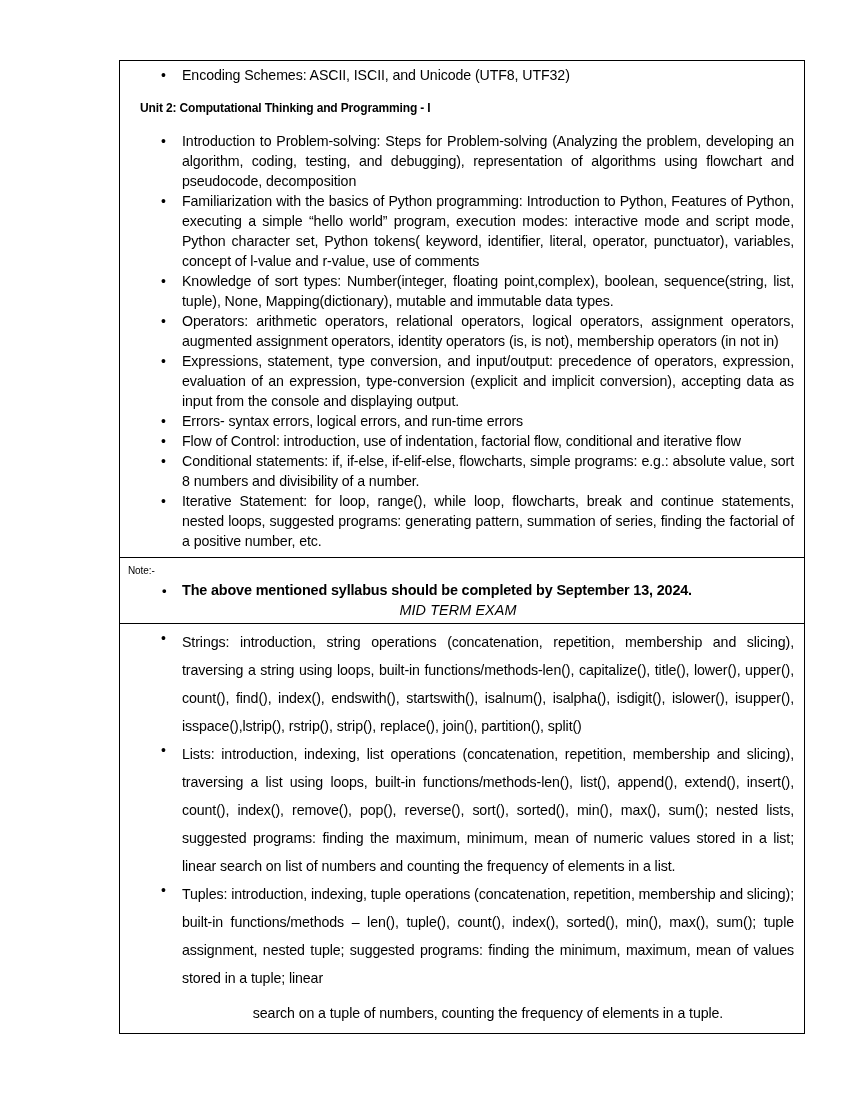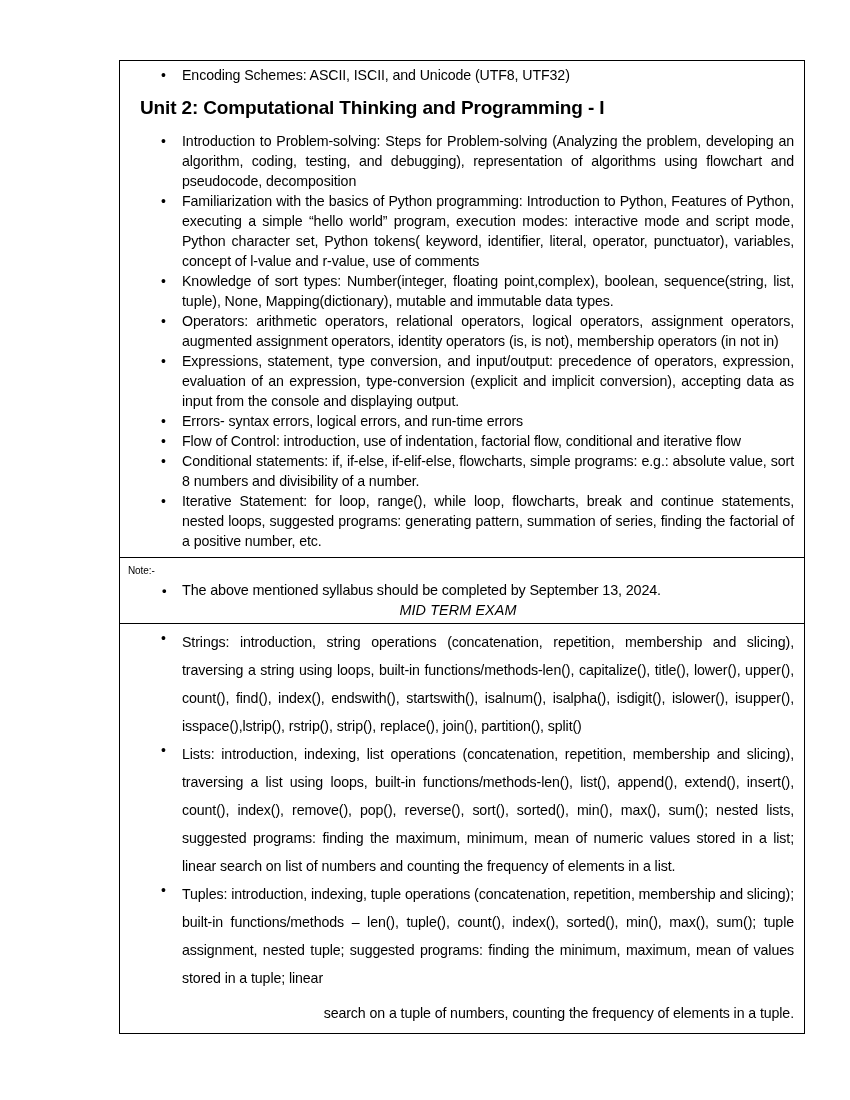--- a/index.html
+++ b/index.html
@@ -75,21 +75,21 @@
     line-height: 20.3px;
   }
 
   ul.blist.tight > li { margin-bottom: 0; }
 
   
   .row-first ul.blist > li { line-height: 20px; }
 
   .unit-heading {
     font-weight: bold;
-    font-size: 19px;
+    font-size: 12px;
     line-height: 20px;
     margin: 13px 0 13px 12px;
     letter-spacing: -0.15px;
     white-space: nowrap;
   }
 
   
   .note-label {
     font-size: 10px;
     line-height: 19px;
@@ -97,21 +97,21 @@
     letter-spacing: -0.1px;
   }
   ul.note-list {
     list-style: none;
     margin: 0;
     padding: 0;
   }
   ul.note-list > li {
     position: relative;
     padding-left: 54px;
-    font-weight: normal;
+    font-weight: bold;
     font-size: 14.4px;
     line-height: 21px;
     letter-spacing: -0.15px;
   }
   ul.note-list > li::before {
     content: "\2022";
     position: absolute;
     left: 34px;
     top: 0;
     font-weight: bold;
@@ -126,21 +126,21 @@
     font-style: italic;
   }
 
   
   .extra-gap {
     display: block;
     margin-top: 7px;
   }
 
   .lastline {
-    text-align: right;
+    text-align: center;
   }
 </style>
 </head>
 <body>
 
 <div class="page">
 
   <table class="syllabus-table">
     <tbody>
 

